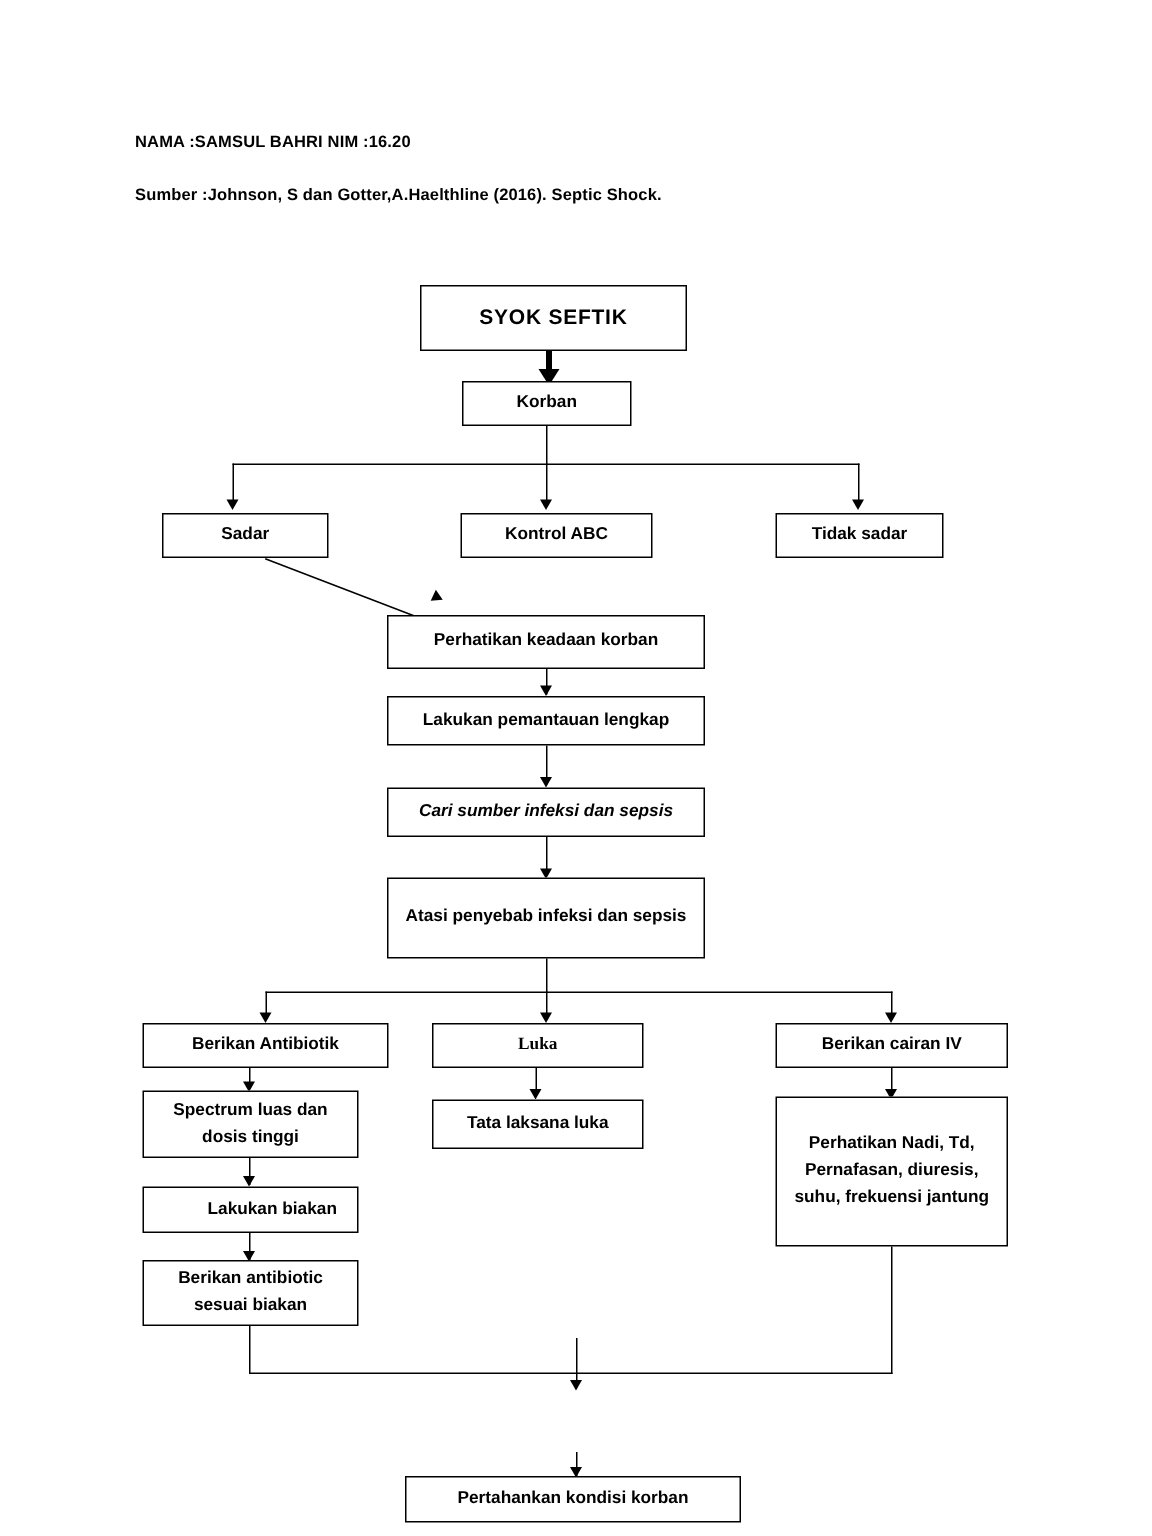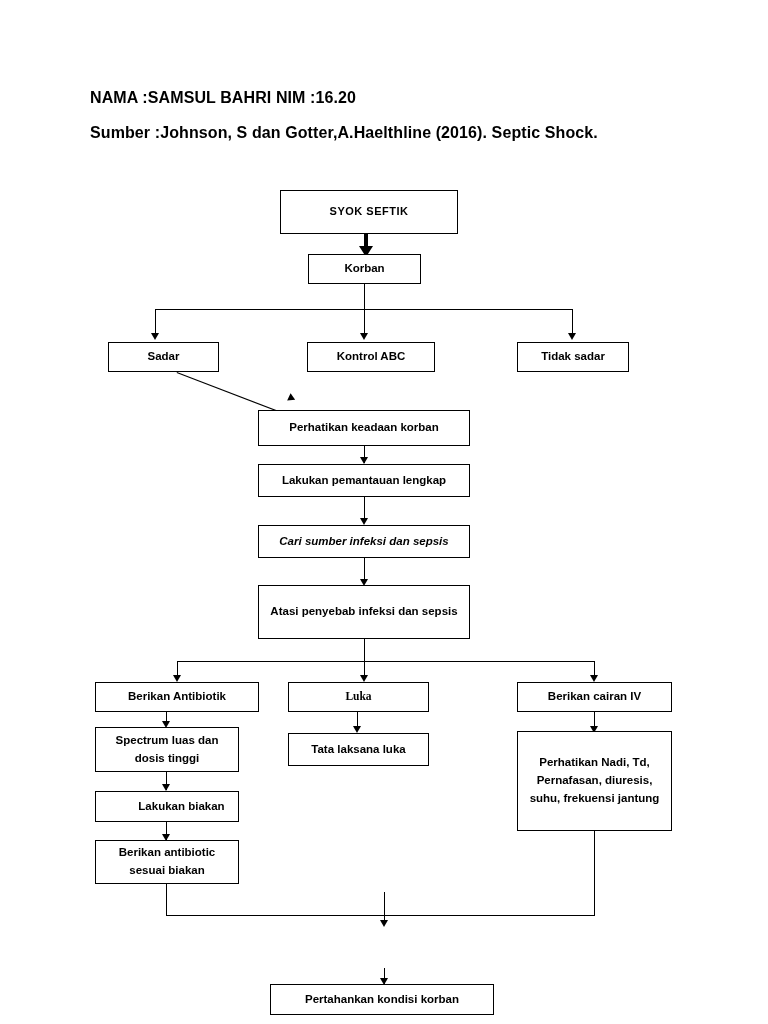--- a/index.html
+++ b/index.html
@@ -16,21 +16,21 @@
     overflow: hidden;
   }
   .page {
     position: absolute;
     left: 0; top: 0;
     width: 768px;
     height: 1024px;
   }
   .hdr {
     position: absolute;
-    font-size: 16px;
+    font-size: 11px;
     font-weight: bold;
     letter-spacing: 0.1px;
     white-space: nowrap;
   }
   #hdr-name { left: 90px; top: 89px; }
   #hdr-source { left: 90px; top: 124px; }
 
   .node {
     position: absolute;
     border: 1.6px solid #000000;
@@ -38,21 +38,21 @@
     box-sizing: border-box;
     display: flex;
     align-items: center;
     justify-content: center;
     text-align: center;
     font-size: 11.5px;
     font-weight: bold;
     line-height: 1.55;
     padding: 2px 4px;
   }
-  .node.title { font-size: 11px; letter-spacing: 0.5px; }
+  .node.title { font-size: 14px; letter-spacing: 0.5px; }
 
   
   .ln {
     position: absolute;
     background: #000000;
   }
   .vl { width: 1.4px; }
   .hl { height: 1.4px; }
 
   .arw {

